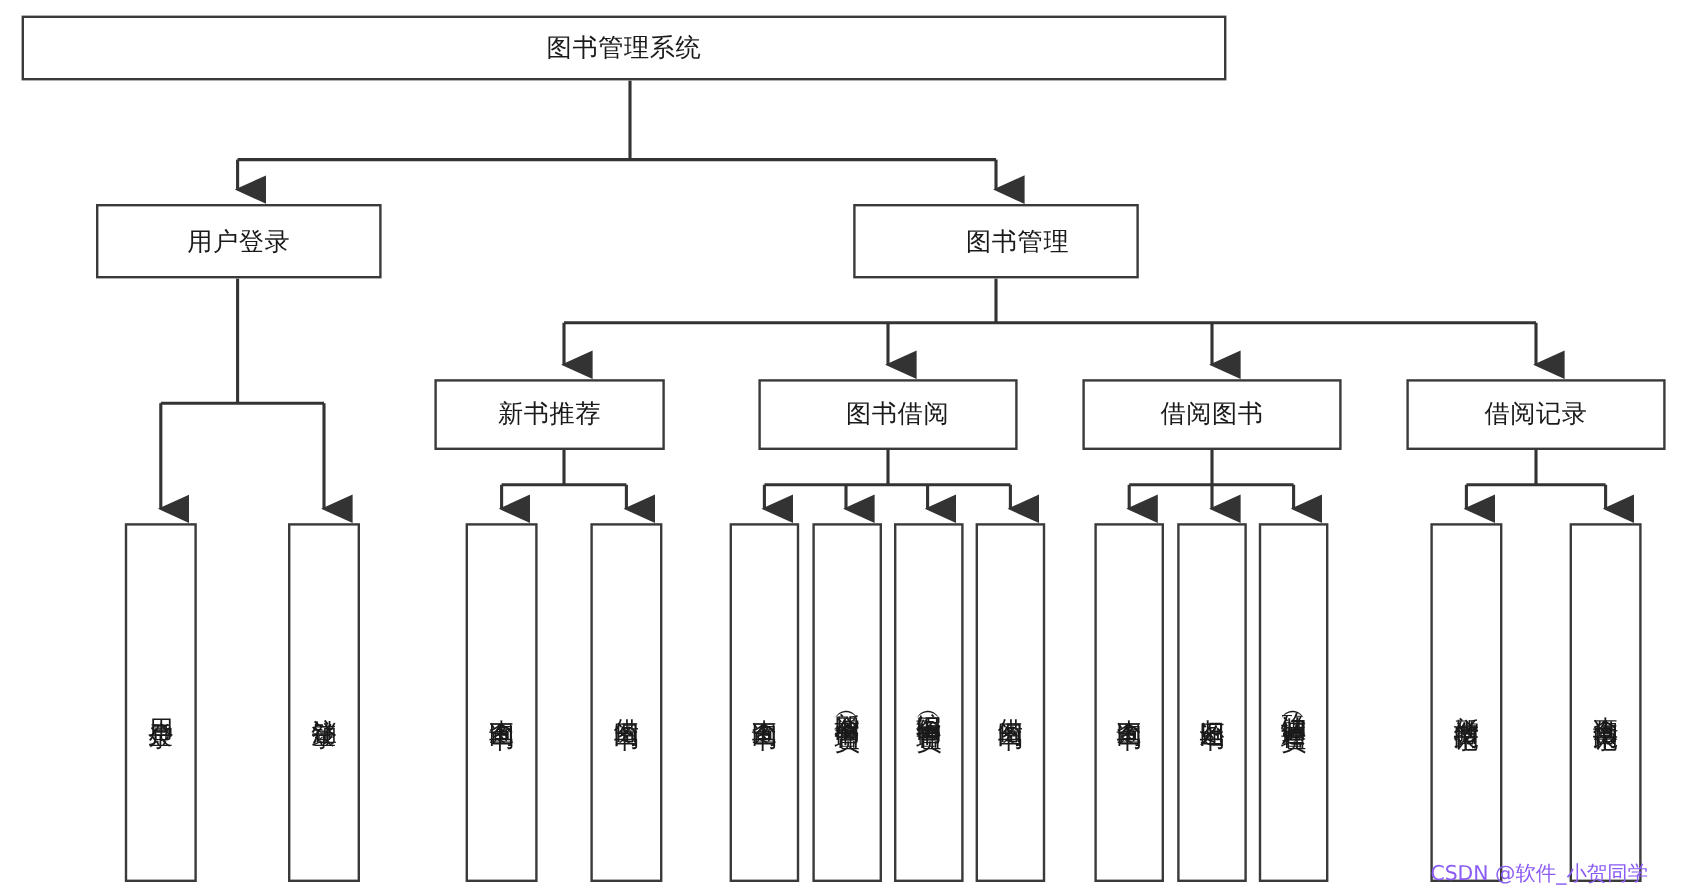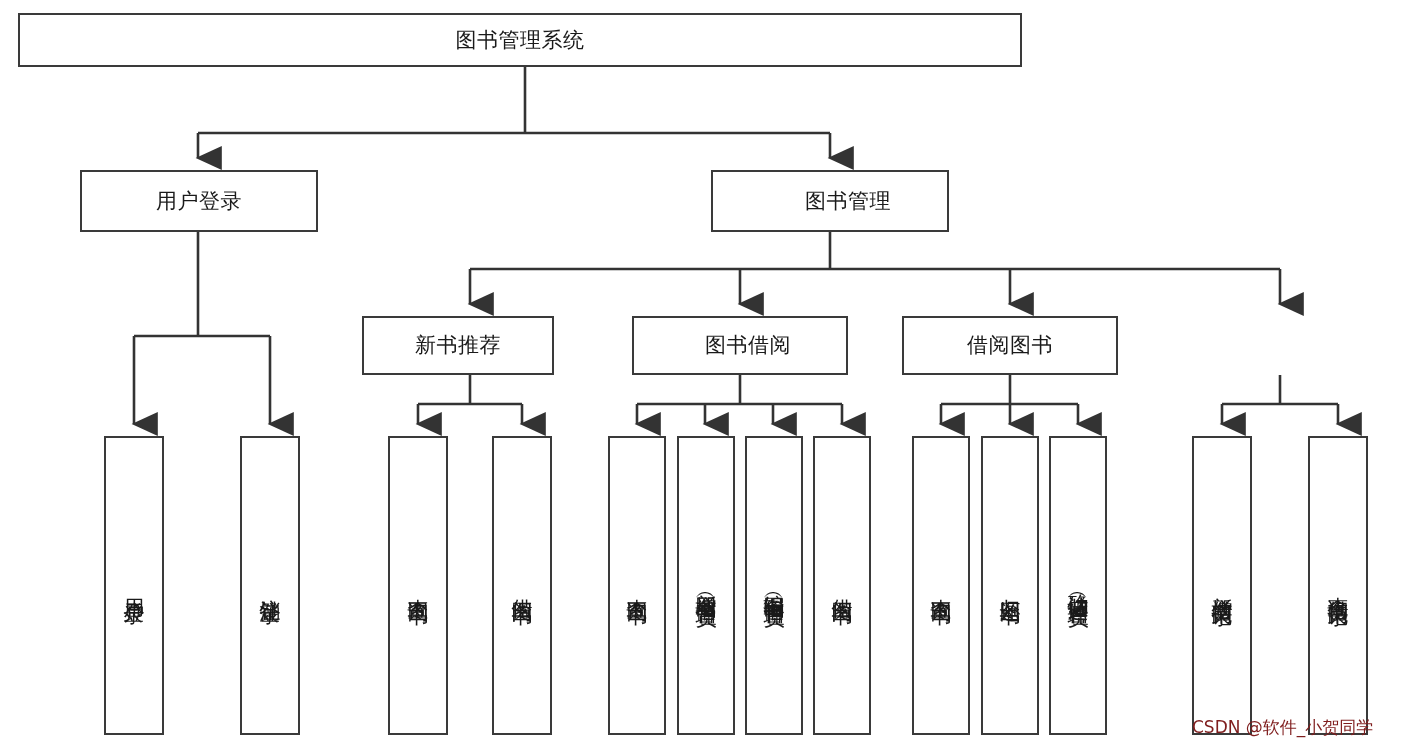--- a/index.html
+++ b/index.html
@@ -62,21 +62,21 @@
     font-size: 21px;
     line-height: 1.05;
     letter-spacing: 2px;
     white-space: nowrap;
   }
   .watermark {
     position: absolute;
     left: 1192px;
     top: 716px;
     font-size: 17px;
-    color: #7f1d1d;
+    color: #8b5cf6;
     white-space: nowrap;
     z-index: 5;
     font-family: "DejaVu Sans", "Liberation Sans", sans-serif;
   }
 </style>
 </head>
 <body>
 
 <div id="canvas">
 
@@ -144,20 +144,23 @@
 
   <div class="node horiz" style="left:362px; top:316px; width:192px; height:59px;">
     <span class="node-label">新书推荐</span>
   </div>
   <div class="node horiz" style="left:632px; top:316px; width:216px; height:59px;padding-left:16px;">
     <span class="node-label">图书借阅</span>
   </div>
   <div class="node horiz" style="left:902px; top:316px; width:216px; height:59px;">
     <span class="node-label">借阅图书</span>
   </div>
+  <div class="node horiz" style="left:1172px; top:316px; width:216px; height:59px;">
+    <span class="node-label">借阅记录</span>
+  </div>
 
   <div class="node vert" style="left:104px; top:436px; width:60px; height:299px;">
     <span class="node-label">用户登录</span>
   </div>
   <div class="node vert" style="left:240px; top:436px; width:60px; height:299px;">
     <span class="node-label">注销登录</span>
   </div>
 
   <div class="node vert" style="left:388px; top:436px; width:60px; height:299px;">
     <span class="node-label">查询图书</span>

